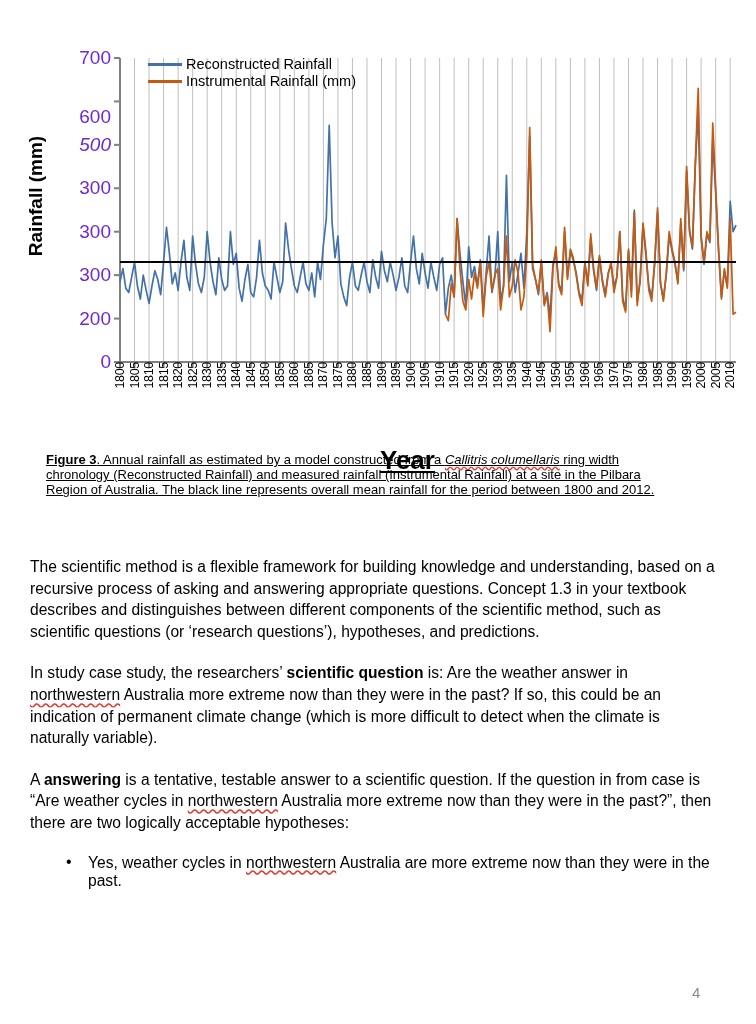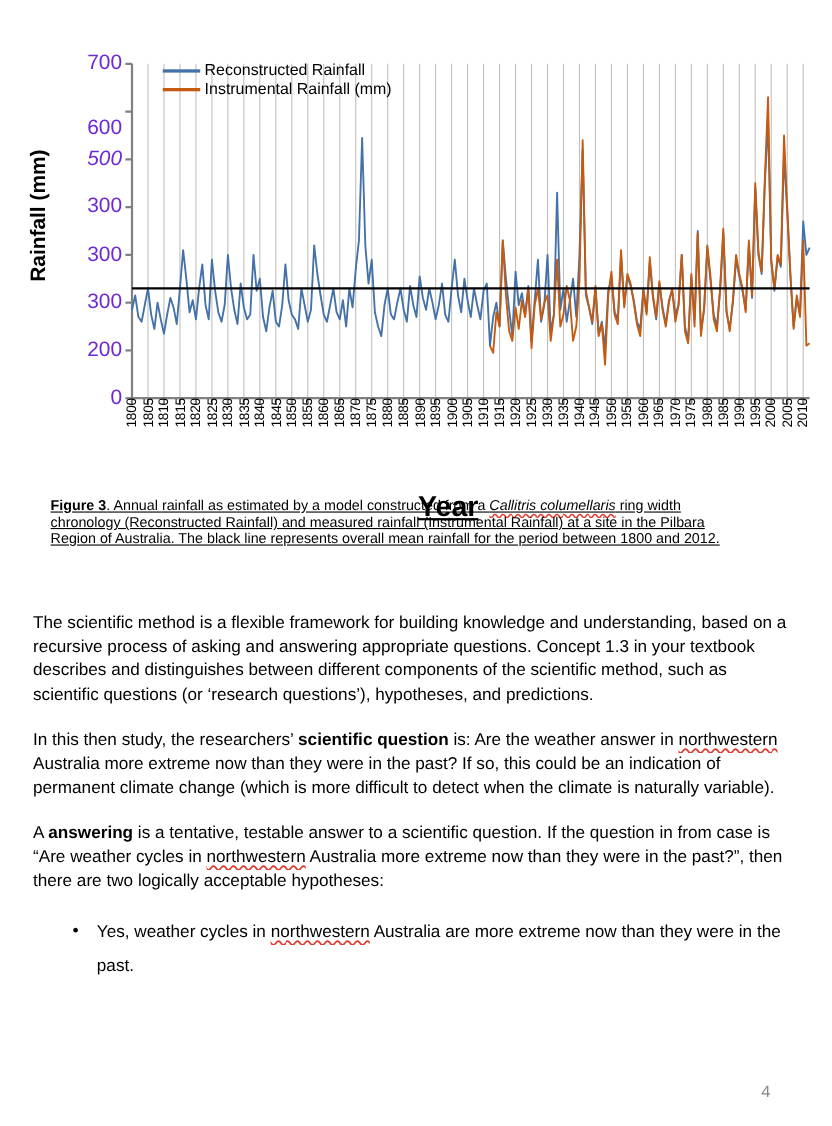--- a/index.html
+++ b/index.html
@@ -152,21 +152,21 @@
 
   .bullets {
     margin: 0;
     padding: 0 0 0 36px;
     list-style: none;
   }
   .bullets li {
     position: relative;
     margin: 0 0 2px 0;
     padding-left: 22px;
-    line-height: 31px;
+    line-height: 18px;
   }
   .bullets li::before {
     content: "\2022";
     position: absolute;
     left: 0;
     top: -1px;
     font-size: 16px;
   }
 
   
@@ -367,21 +367,21 @@
   </div>
 
   <div class="caption">
     <b>Figure 3</b><span>. Annual rainfall as estimated by a model constructed from a </span><i class="sp">Callitris columellaris</i><span> ring width chronology (Reconstructed Rainfall) and measured rainfall (Instrumental Rainfall) at a site in the Pilbara Region of Australia. The black line represents overall mean rainfall for the period between 1800 and 2012.</span>
   </div>
 
   <div class="body-text">
 
     <p class="para">The scientific method is a flexible framework for building knowledge and understanding, based on a recursive process of asking and answering appropriate questions. Concept 1.3 in your textbook describes and distinguishes between different components of the scientific method, such as scientific questions (or ‘research questions’), hypotheses, and predictions.</p>
 
-    <p class="para"><span>In this then study, the researchers’ </span><b>scientific question</b><span> is: Are the weather answer in </span><span class="sp">northwestern</span><span> Australia more extreme now than they were in the past? If so, this could be an indication of permanent climate change (which is more difficult to detect when the climate is naturally variable).</span></p>
+    <p class="para"><span>In study case study, the researchers’ </span><b>scientific question</b><span> is: Are the weather answer in </span><span class="sp">northwestern</span><span> Australia more extreme now than they were in the past? If so, this could be an indication of permanent climate change (which is more difficult to detect when the climate is naturally variable).</span></p>
 
     <p class="para"><span>A </span><b>answering</b><span> is a tentative, testable answer to a scientific question. If the question in from case is “Are weather cycles in </span><span class="sp">northwestern</span><span> Australia more extreme now than they were in the past?”, then there are two logically acceptable hypotheses:</span></p>
 
     <ul class="bullets">
       <li><span>Yes, weather cycles in </span><span class="sp">northwestern</span><span> Australia are more extreme now than they were in the past.</span></li>
     </ul>
   </div>
 
   <div class="page-number">4</div>
 

